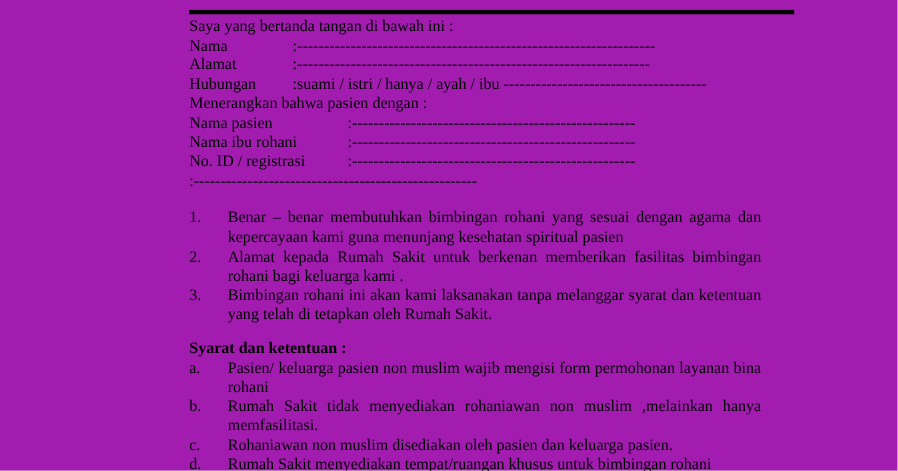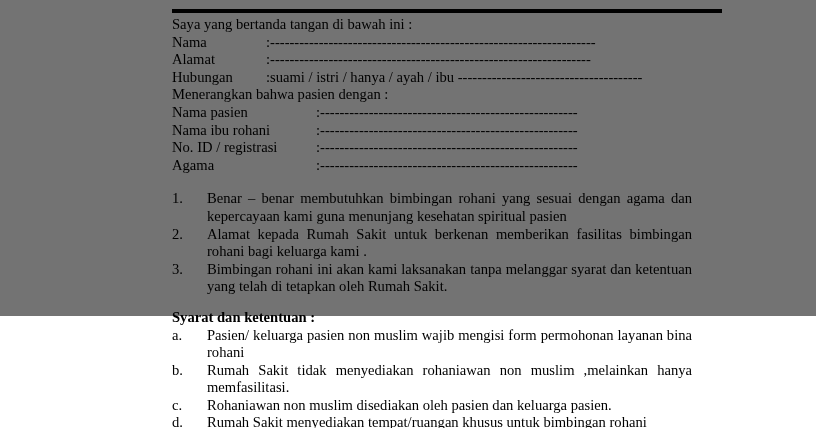--- a/index.html
+++ b/index.html
@@ -11,22 +11,22 @@
     width: 816px;
     height: 428px;
     overflow: hidden;
     font-family: "Liberation Serif", "DejaVu Serif", serif;
     color: #000000;
   }
 
   #page {
     position: relative;
     width: 816px;
-    height: 316px;
-    background: #737373;
+    height: 428px;
+    background: #a21caf;
   }
 
   
   .top-rule {
     width: 550px;
     height: 4px;
     background: #000000;
     margin: 0 0 0 0;
     position: absolute;
     left: 172px;
@@ -128,21 +128,20 @@
       <span class="fr-value"> -----------------------------------------------------</span>
     </div>
 
     <div class="form-row">
       <span class="fr-label-b">No. ID / registrasi</span>
       <span class="fr-sep">:</span>
       <span class="fr-value"> -----------------------------------------------------</span>
     </div>
 
     <div class="form-row">
-      <span class="fr-label-b">Agama</span>
       <span class="fr-sep">:</span>
       <span class="fr-value"> -----------------------------------------------------</span>
     </div>
 
     <div class="list-block">
       <div class="li-row">
         <span class="li-marker">1.</span>
         <span class="li-text">Benar – benar membutuhkan bimbingan rohani yang sesuai dengan agama dan kepercayaan kami guna menunjang kesehatan spiritual pasien</span>
       </div>
       <div class="li-row">

